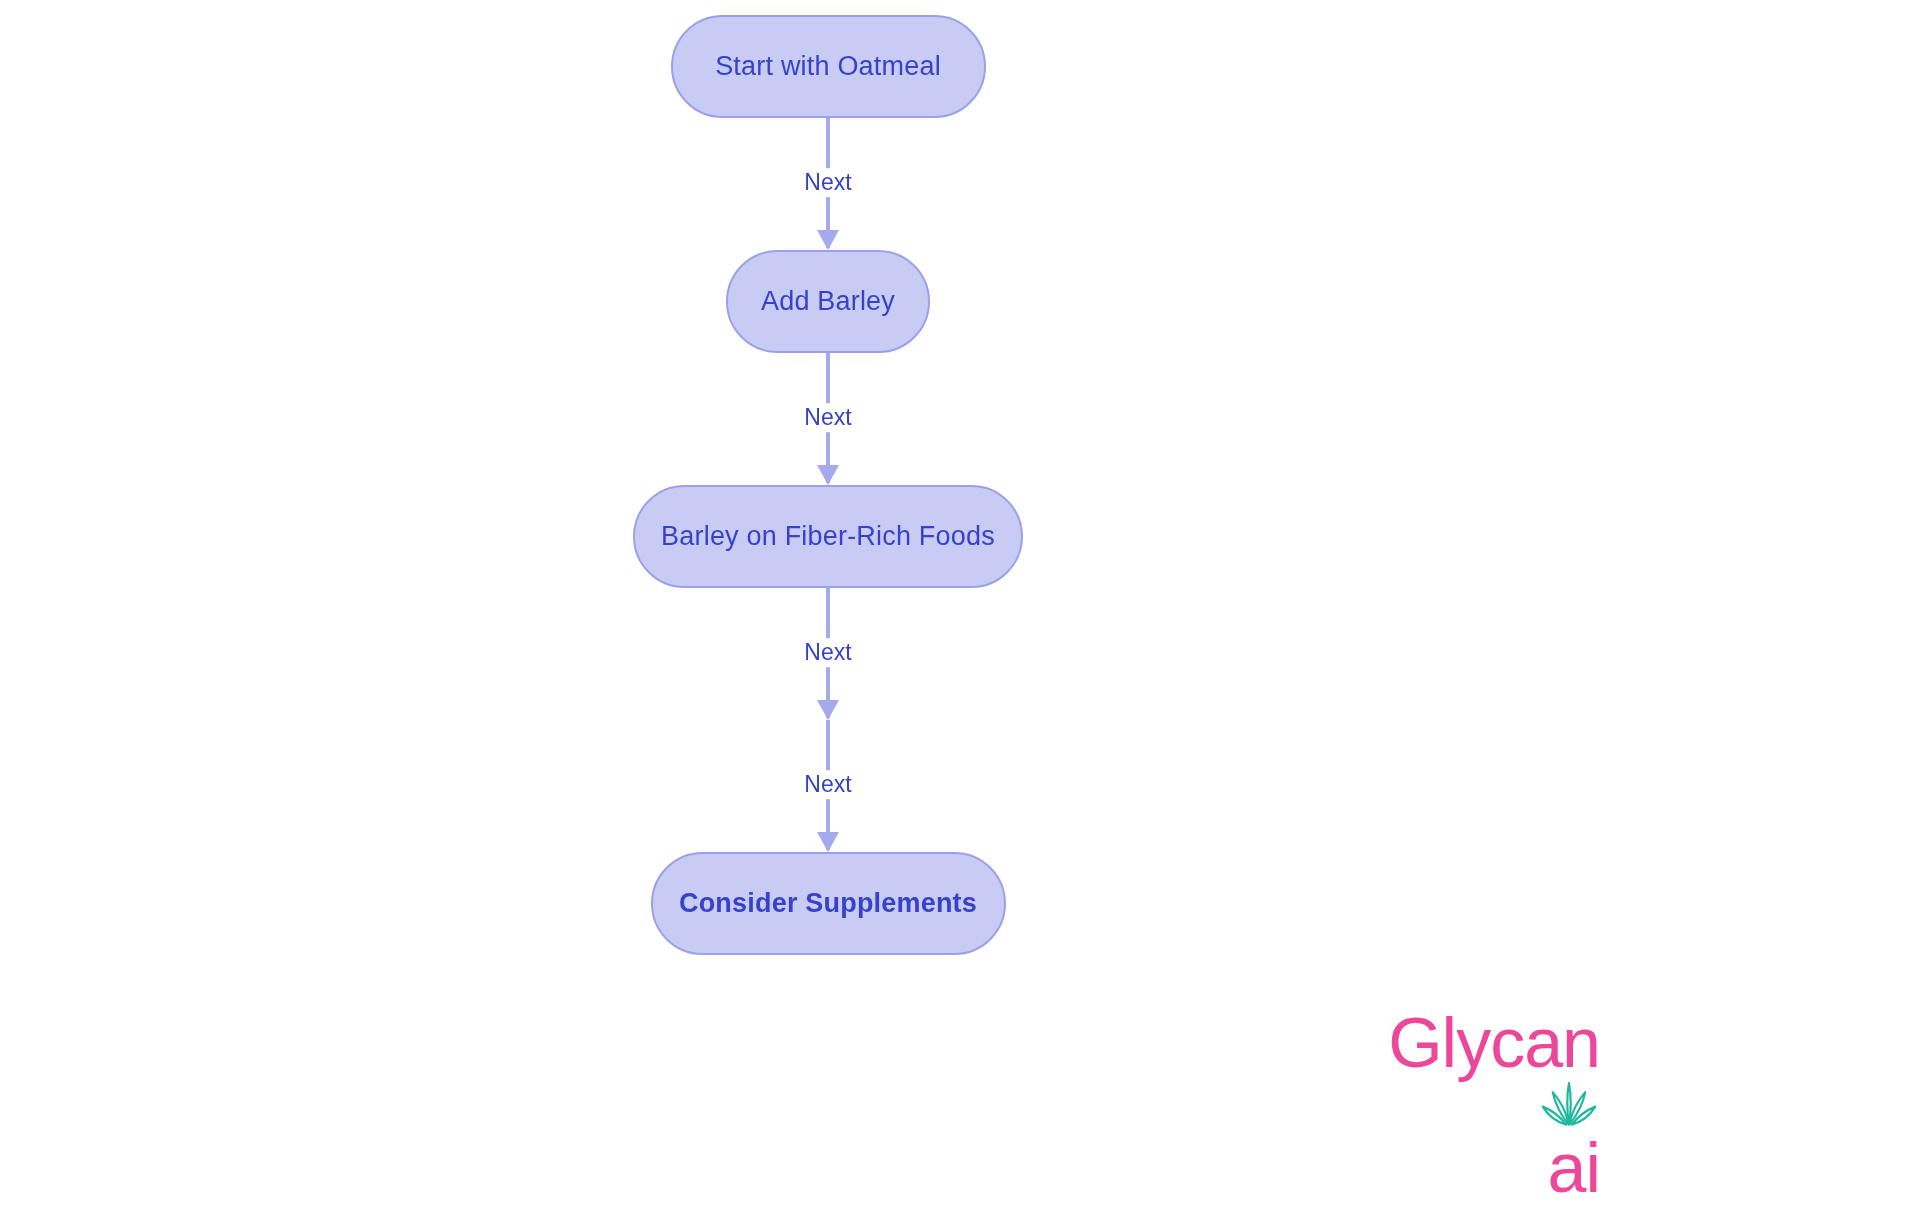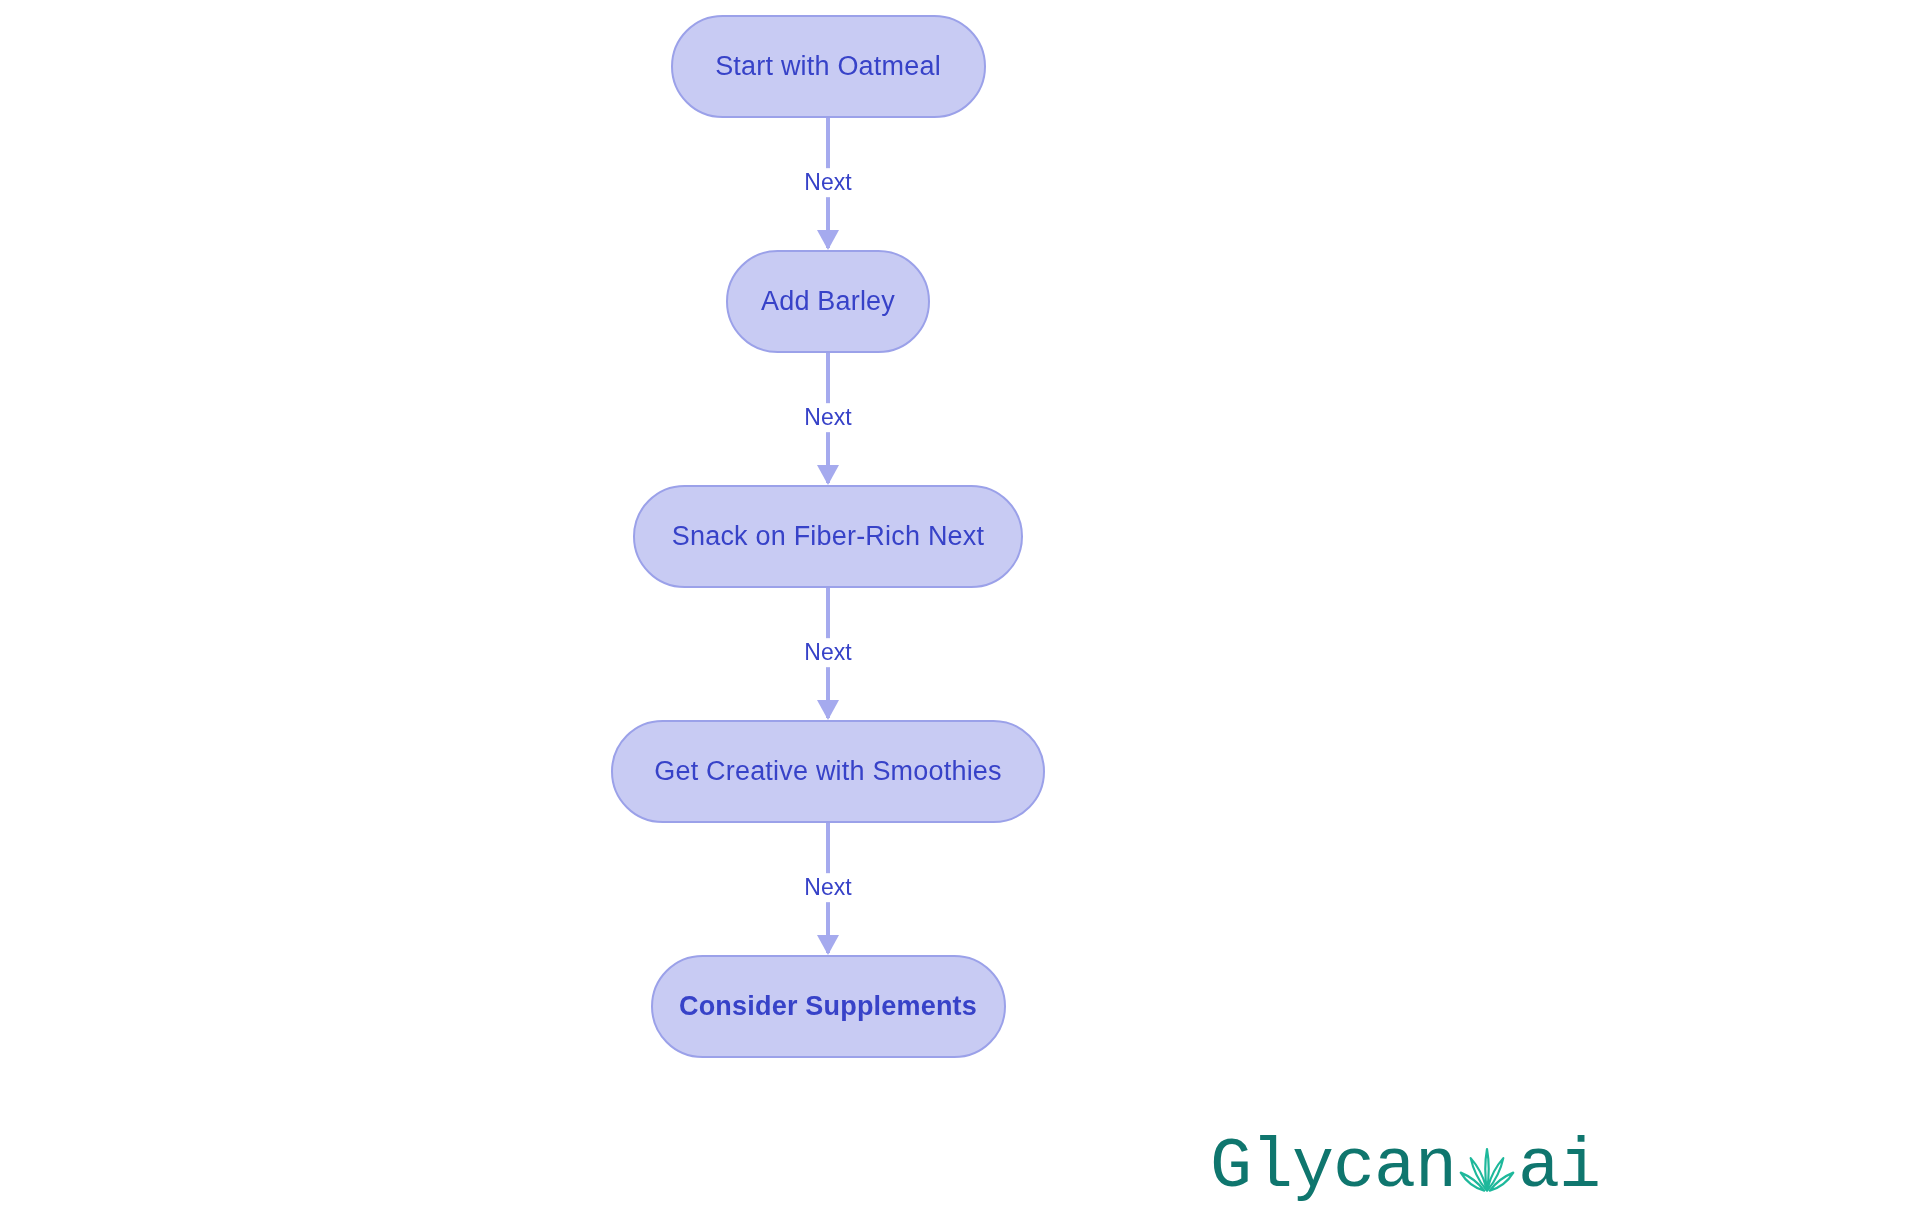--- a/index.html
+++ b/index.html
@@ -82,25 +82,26 @@
     color: #3742c8;
     font-size: 23px;
     line-height: 1.1;
   }
   .logo {
     position: absolute;
     right: 56px;
     bottom: 14px;
     display: flex;
     align-items: flex-end;
-    color: #0f766e;
-    font-family: Liberation Mono, monospace;
+    color: #ec4899;
+    font-family: Liberation Sans, sans-serif;
     font-size: 70px;
     line-height: 0.95;
     letter-spacing: -1px;
+    flex-direction: column;
   }
   .logo .logo-icon {
     width: 58px;
     height: 52px;
     margin: 0 2px 6px 2px;
     flex: 0 0 auto;
   }
 </style>
 </head>
 <body>
@@ -123,32 +124,29 @@
       <span>Add Barley</span>
     </div>
 
     <div class="connector">
       <div class="line"></div>
       <div class="arrowhead"></div>
       <span class="edge-label">Next</span>
     </div>
 
     <div class="node n3">
-      <span>Snack on Fiber-Rich Next</span>
+      <span>Barley on Fiber-Rich Foods</span>
     </div>
 
     <div class="connector">
       <div class="line"></div>
       <div class="arrowhead"></div>
       <span class="edge-label">Next</span>
     </div>
 
-    <div class="node n4">
-      <span>Get Creative with Smoothies</span>
-    </div>
 
     <div class="connector">
       <div class="line"></div>
       <div class="arrowhead"></div>
       <span class="edge-label">Next</span>
     </div>
 
     <div class="node n5">
       <span>Consider Supplements</span>
     </div>

